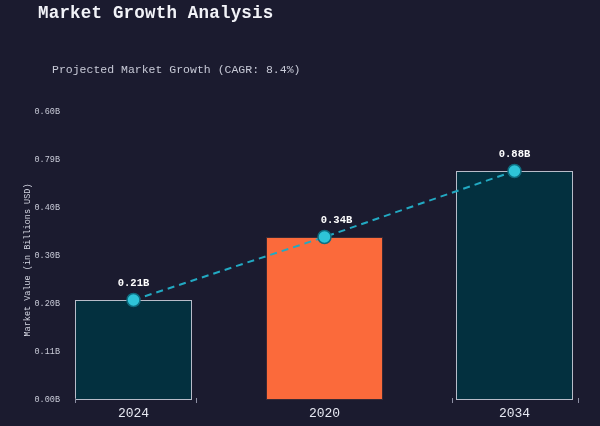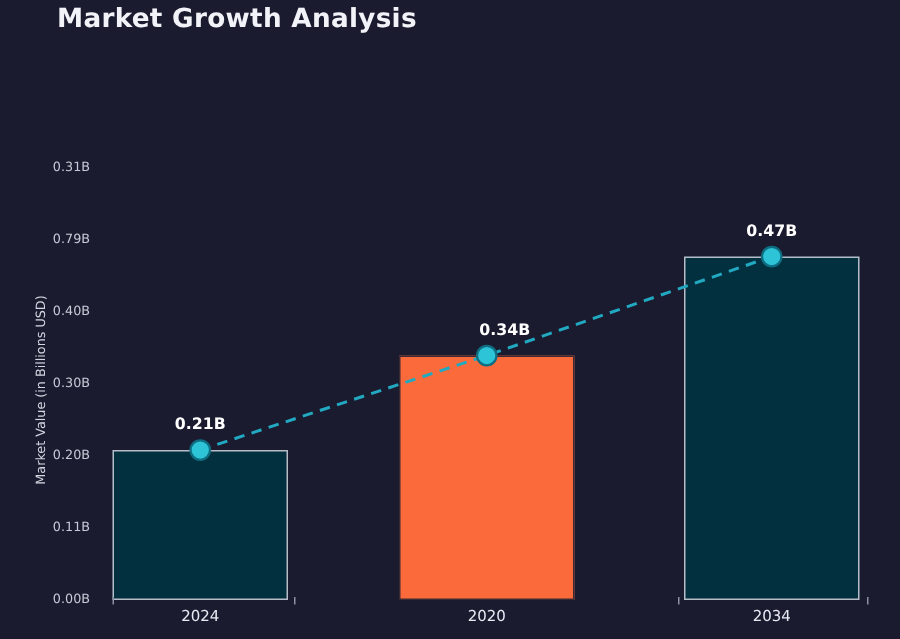--- a/index.html
+++ b/index.html
@@ -12,20 +12,21 @@
     background: #1b1b2f;
     font-family: "DejaVu Sans", sans-serif;
     overflow: hidden;
     position: relative;
   }
   #chart-root {
     position: absolute;
     inset: 0;
     width: 600px;
     height: 426px;
+    font-family: Liberation Mono, monospace;
   }
   .chart-title {
     position: absolute;
     left: 38px;
     top: 3px;
     font-size: 17.5px;
     font-weight: bold;
     color: #f2f3f8;
     letter-spacing: 0.2px;
     white-space: nowrap;
@@ -62,21 +63,21 @@
   }
   .ytick-wrap {
     position: absolute;
     left: 0px;
     top: 0;
     width: 60px;
     height: 426px;
   }
   .xtick {
     position: absolute;
-    font-size: 10px;
+    font-size: 13px;
     color: #e7e9f2;
     transform: translateX(-50%);
     top: 406px;
     white-space: nowrap;
   }
   .tickmark {
     position: absolute;
     width: 1px;
     height: 5px;
     background: #8e90a4;
@@ -110,25 +111,26 @@
     height: 426px;
     pointer-events: none;
   }
 </style>
 </head>
 <body>
 
 <div id="chart-root">
 
   <div class="chart-title">Market Growth Analysis</div>
+  <div class="chart-subtitle">Projected Market Growth (CAGR: 8.4%)</div>
 
   <div class="y-axis-label">Market Value (in Billions USD)</div>
 
   <div class="ytick-wrap">
-    <div class="ytick" style="top:112px">0.31B</div>
+    <div class="ytick" style="top:112px">0.60B</div>
     <div class="ytick" style="top:160px">0.79B</div>
     <div class="ytick" style="top:208px">0.40B</div>
     <div class="ytick" style="top:256px">0.30B</div>
     <div class="ytick" style="top:304px">0.20B</div>
     <div class="ytick" style="top:352px">0.11B</div>
     <div class="ytick" style="top:400px">0.00B</div>
   </div>
 
   <div class="bar teal" style="left:75px;  top:300px; width:117px; height:100px;"></div>
   <div class="bar orange" style="left:266px; top:237px; width:117px; height:163px;"></div>
@@ -136,21 +138,21 @@
 
   <svg class="trend" viewBox="0 0 600 426">
     <polyline points="133.5,300 324.5,237 514.5,171" fill="none" stroke="#22a9c2" stroke-width="2" stroke-dasharray="7,5"></polyline>
     <circle cx="133.5" cy="300" r="6.5" fill="#2ec4d8" stroke="#0e6d80" stroke-width="1.5"></circle>
     <circle cx="324.5" cy="237" r="6.5" fill="#2ec4d8" stroke="#0e6d80" stroke-width="1.5"></circle>
     <circle cx="514.5" cy="171" r="6.5" fill="#2ec4d8" stroke="#0e6d80" stroke-width="1.5"></circle>
   </svg>
 
   <div class="data-label" style="left:133.5px; top:277px;">0.21B</div>
   <div class="data-label" style="left:324.5px; top:214px;margin-left:12px;">0.34B</div>
-  <div class="data-label" style="left:514.5px; top:148px;">0.47B</div>
+  <div class="data-label" style="left:514.5px; top:148px;">0.88B</div>
 
   <div class="tickmark" style="left:75px;"></div>
   <div class="tickmark" style="left:196px;"></div>
   <div class="tickmark" style="left:452px;"></div>
   <div class="tickmark" style="left:578px;"></div>
 
   <div class="xtick" style="left:133.5px;">2024</div>
   <div class="xtick" style="left:324.5px;">2020</div>
   <div class="xtick" style="left:514.5px;">2034</div>
 

